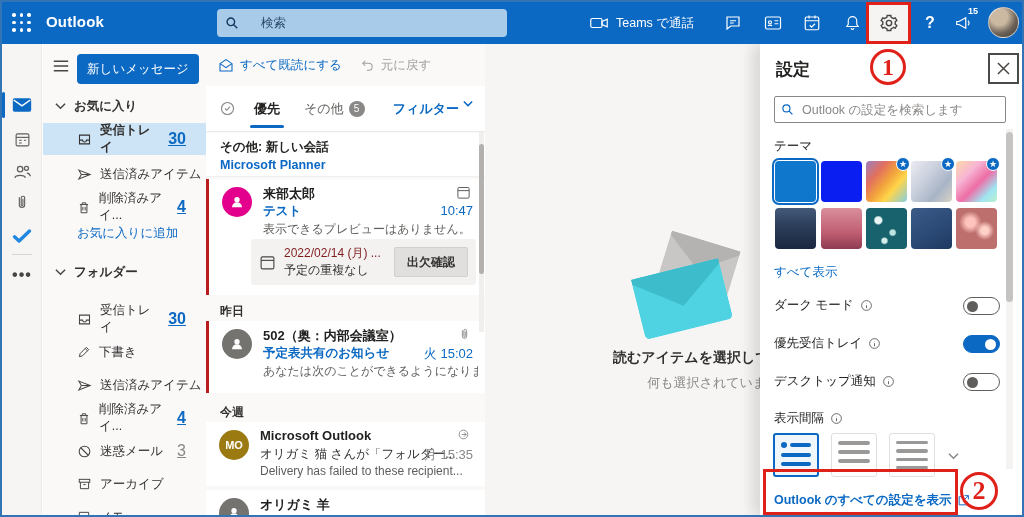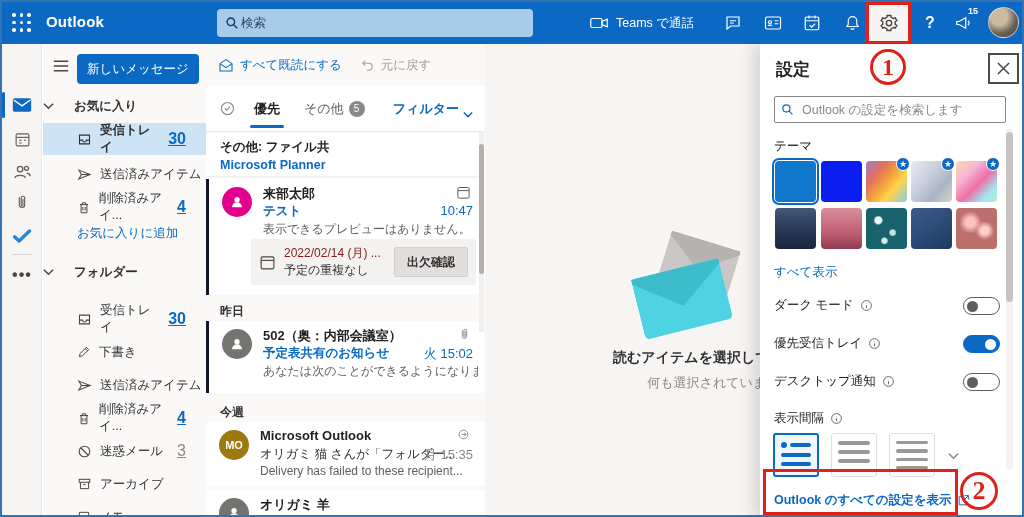--- a/index.html
+++ b/index.html
@@ -5,59 +5,59 @@
   html,body{margin:0;padding:0;background:#fff;font-family:"Liberation Sans","DejaVu Sans",sans-serif;}
   *{box-sizing:border-box;}
   .frame{position:relative;width:1024px;height:517px;border:2px solid #3374b5;background:#fff;overflow:hidden;}
   .abs{position:absolute;}
   svg{display:block;}
   
   .topbar{position:absolute;left:0;top:0;width:100%;height:42px;background:#0b69c3;color:#fff;z-index:40;}
   .brand{position:absolute;left:44px;top:11px;font-size:15px;font-weight:bold;letter-spacing:.2px;}
   .waffle{position:absolute;left:10px;top:11px;width:20px;height:20px;display:grid;grid-template-columns:repeat(3,1fr);gap:3px;cursor:pointer;}
   .waffle span{width:3.5px;height:3.5px;background:#fff;border-radius:50%;}
-  .tb-search{position:absolute;left:215px;top:7px;width:316px;height:28px;background:#a9cbea;border-radius:4px;display:flex;align-items:center;padding:0 8px;gap:0;}
+  .tb-search{position:absolute;left:215px;top:7px;width:290px;height:28px;background:#a9cbea;border-radius:4px;display:flex;align-items:center;padding:0 8px;gap:20px;}
   .tb-search input{border:none;background:transparent;outline:none;font-size:12.5px;color:#123a5e;width:230px;font-family:inherit;}
   .tb-search input::placeholder{color:#2b4a68;opacity:1;}
   .tb-ic{position:absolute;top:0;height:42px;display:flex;align-items:center;justify-content:center;color:#fff;cursor:pointer;}
   .teams-call{position:absolute;left:588px;top:0;height:42px;display:flex;align-items:center;gap:8px;font-size:12.5px;cursor:pointer;}
   .gear-wrap{position:absolute;left:867px;top:2px;width:39px;height:38px;background:#f5f4f2;display:flex;align-items:center;justify-content:center;color:#484644;cursor:pointer;}
   .badge15{position:absolute;left:963px;top:3px;min-width:15px;height:12px;border-radius:7px;background:#0b69c3;font-size:9px;font-weight:bold;display:flex;align-items:center;justify-content:center;padding:0 2px;border:1px solid #0b69c3;}
   .avatar-top{position:absolute;left:986px;top:5px;width:31px;height:31px;border-radius:50%;background:radial-gradient(circle at 35% 30%,#cbb9a2 0 30%,#6d6358 60%,#3c352e);border:1px solid rgba(255,255,255,.6);}
   
   .rail{position:absolute;left:0;top:42px;width:40px;height:473px;background:#f6f5f4;border-right:1px solid #eceae8;}
   .rail-item{position:absolute;left:0;width:40px;height:30px;display:flex;align-items:center;justify-content:center;color:#605e5c;cursor:pointer;}
   .rail-sel-bar{position:absolute;left:0;top:48px;width:3px;height:26px;background:#0b69c3;border-radius:2px;}
   .rail-div{position:absolute;left:10px;width:20px;border-top:1px solid #d6d4d2;}
   
   .fpane{position:absolute;left:41px;top:42px;width:163px;height:473px;background:#faf9f8;font-size:12.5px;color:#323130;}
   .newmsg{position:absolute;left:34px;top:10px;width:122px;height:30px;background:#0b69c3;color:#fff;border:none;border-radius:4px;font-size:12.5px;font-weight:normal;cursor:pointer;font-family:inherit;}
   .hamb{position:absolute;left:10px;top:16px;color:#484644;cursor:pointer;}
   .frow{position:absolute;left:0;width:163px;height:30px;display:flex;align-items:center;gap:8px;padding-left:34px;cursor:pointer;color:#323130;}
   .frow .cnt{margin-left:auto;margin-right:20px;color:#0b69c3;font-weight:bold;font-size:16px;text-decoration:underline;}
   .frow .cnt.gray{color:#8a8886;font-weight:normal;}
-  .fhead{position:absolute;left:0;width:163px;height:24px;display:flex;align-items:center;gap:20px;font-weight:bold;cursor:pointer;}
+  .fhead{position:absolute;left:0;width:163px;height:24px;display:flex;align-items:center;gap:8px;padding-left:12px;font-weight:bold;cursor:pointer;}
   .fsel{background:#cde3f6;font-weight:bold;}
   .addfav{position:absolute;left:34px;color:#0b69c3;cursor:pointer;}
   .fico{color:#484644;flex:0 0 auto;}
   
   .mlist{position:absolute;left:204px;top:42px;width:279px;height:473px;background:#faf9f8;overflow:hidden;}
   .mtool{position:absolute;left:0;top:0;width:279px;height:42px;background:#faf9f8;display:flex;align-items:center;gap:18px;padding-left:12px;font-size:12.5px;}
   .mtool .act{display:flex;align-items:center;gap:6px;cursor:pointer;}
   .tabsrow{position:absolute;left:0;top:42px;width:279px;height:46px;background:#fff;border-bottom:1px solid #edebe9;display:flex;align-items:center;font-size:13px;}
   .tab-foc{font-weight:bold;color:#252423;position:relative;margin-left:16px;cursor:pointer;padding:6px 2px;}
   .tab-foc:after{content:"";position:absolute;left:-2px;right:-2px;bottom:-4px;height:3px;background:#0b69c3;border-radius:2px;}
   .tab-oth{color:#605e5c;margin-left:22px;cursor:pointer;display:flex;align-items:center;gap:5px;}
   .tbadge{width:16px;height:16px;border-radius:50%;background:#8a8886;color:#fff;font-size:10px;display:flex;align-items:center;justify-content:center;}
-  .filterbtn{margin-left:auto;margin-right:12px;color:#0b69c3;font-weight:bold;display:flex;align-items:flex-end;gap:4px;cursor:pointer;}
+  .filterbtn{margin-left:auto;margin-right:12px;color:#0b69c3;font-weight:bold;display:flex;align-items:flex-start;gap:4px;cursor:pointer;}
   .banner{position:absolute;left:0;top:89px;width:279px;height:44px;background:#fff;border-bottom:1px solid #f0efee;padding:6px 0 0 14px;cursor:pointer;}
   .banner .b1{font-size:12.5px;font-weight:bold;color:#252423;}
   .banner .b2{font-size:12.5px;font-weight:bold;color:#0b69c3;margin-top:2px;}
   .msg{position:absolute;left:0;width:279px;background:#fff;cursor:pointer;}
-  .msg.unread{border-left:3px solid #0f172a;}
+  .msg.unread{border-left:3px solid #b91c1c;}
   .mav{position:absolute;left:13px;top:8px;width:30px;height:30px;border-radius:50%;display:flex;align-items:center;justify-content:center;color:#fff;font-size:11px;font-weight:bold;}
   .msender{position:absolute;left:54px;top:6px;font-size:13px;font-weight:bold;color:#201f1e;white-space:nowrap;}
   .msub{position:absolute;left:54px;top:24px;font-size:12.5px;white-space:nowrap;}
   .msub.blue{color:#0b69c3;font-weight:bold;}
   .mprev{position:absolute;left:54px;top:42px;font-size:12px;color:#605e5c;white-space:nowrap;max-width:215px;overflow:hidden;}
   .mtime{position:absolute;right:12px;top:24px;font-size:13px;}
   .mtime.blue{color:#0b69c3;}
   .mtime.gray{color:#8a8886;}
   .micon{position:absolute;right:14px;top:6px;color:#605e5c;}
   .ghead{position:absolute;left:14px;font-size:12px;font-weight:bold;color:#323130;}
@@ -374,21 +374,21 @@
       </span>
       <span class="filterbtn">
         <span>フィルター</span>
         <svg width="10" height="7" viewBox="0 0 12 8" fill="none" stroke="#0b69c3" stroke-width="1.8">
             <path d="m1 1.5 5 5 5-5"></path>
           </svg>
       </span>
     </div>
 
     <div class="banner">
-      <div class="b1">その他: ファイル共</div>
+      <div class="b1">その他: 新しい会話</div>
       <div class="b2">Microsoft Planner</div>
     </div>
 
     <div class="msg unread" style="top:135px;height:116px;">
       <div class="mav" style="background:#e3008c;">
         <svg width="16" height="16" viewBox="0 0 24 24">
             <circle cx="12" cy="8.5" r="4" fill="#fff"></circle>
             <path d="M4.5 20a7.5 7.5 0 0 1 15 0z" fill="#fff"></path>
           </svg>
       </div>

